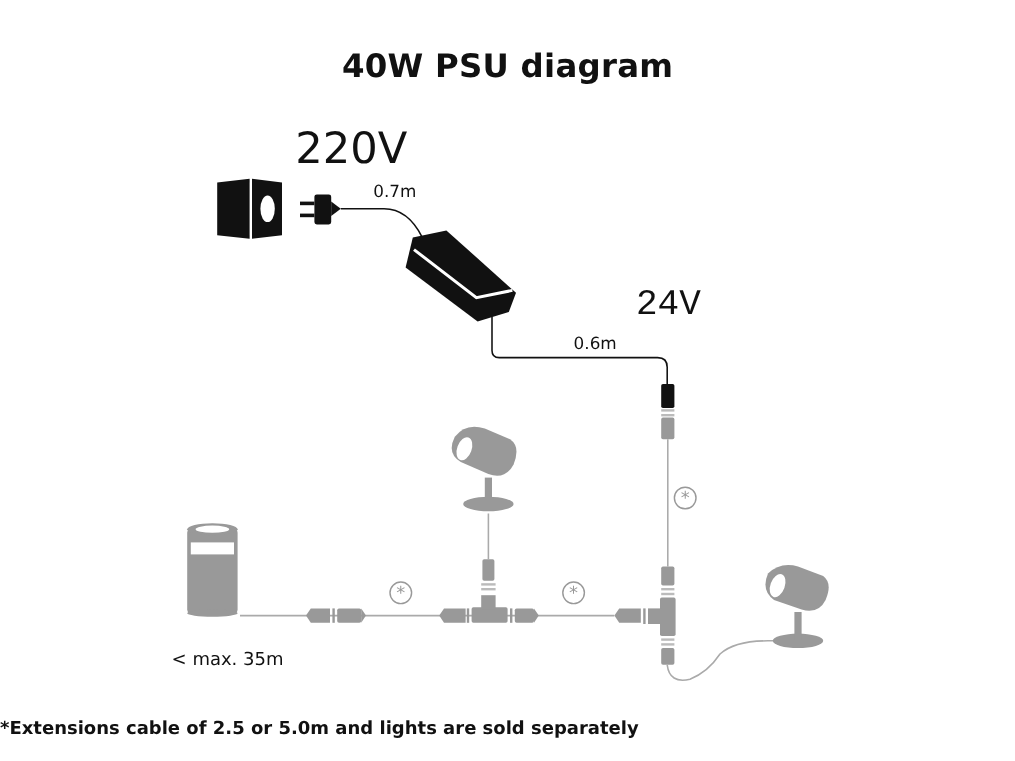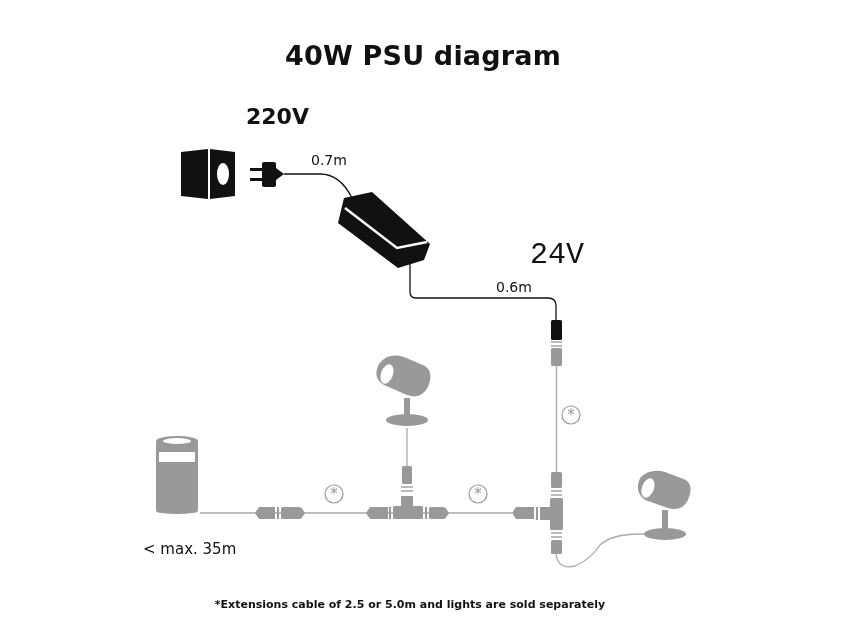--- a/index.html
+++ b/index.html
@@ -1,24 +1,24 @@
 <!DOCTYPE html>
 <html><head>
 <meta charset="utf-8">
 <style>
   html, body { margin: 0; padding: 0; background: #ffffff; }
   body { width: 846px; height: 634px; position: relative; overflow: hidden; font-family: "DejaVu Sans", sans-serif; }
   .txt { position: absolute; color: #111; white-space: nowrap; }
   #title { left: 0; width: 846px; top: 40px; text-align: center; font-size: 27px; font-weight: bold; letter-spacing: 0.2px; }
-  #v220 { left: 246px; top: 104px; font-size: 22px; font-weight: bold; }
+  #v220 { left: 246px; top: 104px; font-size: 36px; }
   #v24 { left: 530px; top: 238px; font-size: 30px; font-family: Liberation Mono, monospace; }
   #l15 { left: 311px; top: 152px; font-size: 14px; }
-  #l06 { left: 496px; top: 279px; font-size: 14px; }
+  #l06 { left: 478px; top: 279px; font-size: 14px; }
   #lmax { left: 143px; top: 540px; font-size: 15px; }
-  #foot { left: 0; width: 820px; top: 598px; text-align: center; font-size: 11px; font-weight: bold; }
+  #foot { left: 0; width: 820px; top: 598px; text-align: left; font-size: 15px; font-weight: bold; }
   svg { position: absolute; left: 0; top: 0; }
 </style>
 </head>
 <body>
 
 <div class="txt" id="title">40W PSU diagram</div>
 <div class="txt" id="v220">220V</div>
 <div class="txt" id="v24">24V</div>
 <div class="txt" id="l15">0.7m</div>
 <div class="txt" id="l06">0.6m</div>

